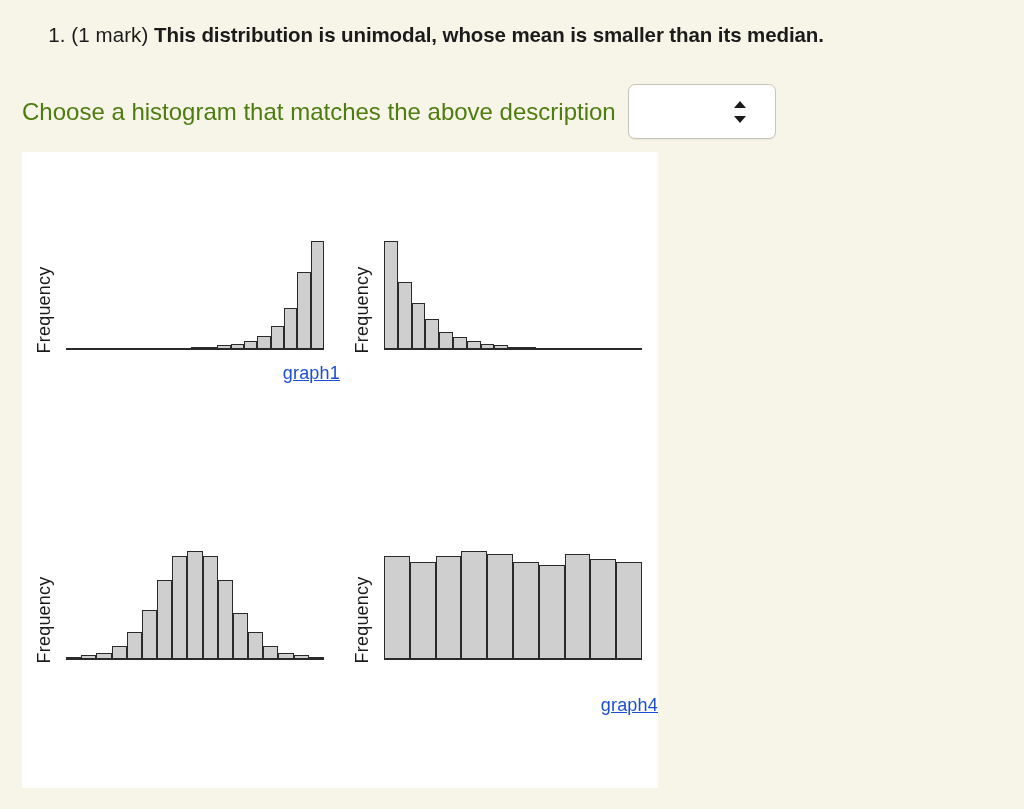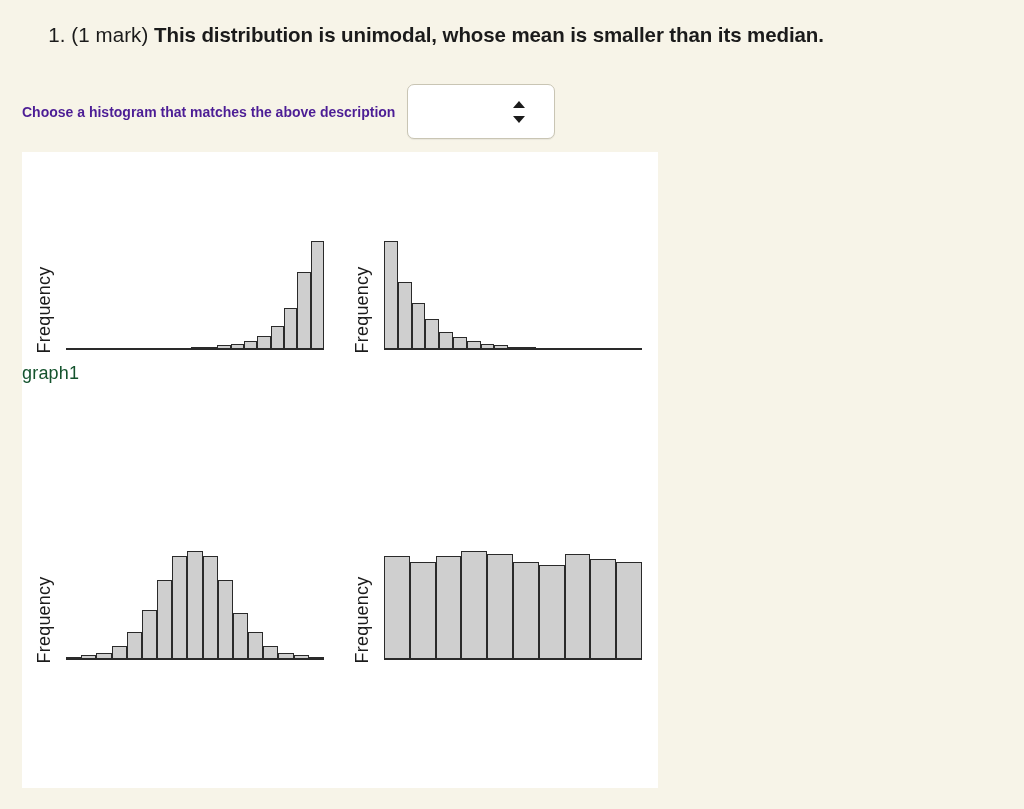--- a/index.html
+++ b/index.html
@@ -39,24 +39,24 @@
   
   .prompt-row {
     position: absolute;
     left: 22px;
     top: 84px;
     display: flex;
     align-items: center;
     gap: 12px;
   }
   .prompt-text {
-    font-size: 14px;
+    font-size: 24px;
     line-height: 28px;
-    font-weight: 700;
-    color: #4c1d95;
+    font-weight: 400;
+    color: #4d7c0f;
     white-space: nowrap;
   }
   .select-wrap {
     position: relative;
     width: 148px;
     height: 55px;
   }
   .select-box {
     width: 148px;
     height: 55px;
@@ -179,25 +179,26 @@
     bottom: 60px;
     height: 2.4px;
     background: #2a2a2a;
   }
 
   .graph-label {
     position: absolute;
     left: 0;
     right: 0;
     bottom: 86px;
-    text-align: left;
+    text-align: right;
     font-size: 18px;
     font-weight: 400;
-    color: #14532d;
+    color: #1d4ed8;
     letter-spacing: 0.2px;
+    text-decoration: underline;
   }
 
   
   .row2 .graph-body { margin-top: 50px; }
   .row2 .graph-label { bottom: 72px; }
 </style>
 </head>
 <body>
 
 <div class="question-line">
@@ -334,16 +335,17 @@
               <div class="bar" style="height: 95%;"></div>
               <div class="bar" style="height: 87.5%;"></div>
               <div class="bar" style="height: 85%;"></div>
               <div class="bar" style="height: 95%;"></div>
               <div class="bar" style="height: 90%;"></div>
               <div class="bar" style="height: 87.5%;"></div>
             </div>
           <div class="axis-line"></div>
         </div>
       </div>
+      <div class="graph-label">graph4</div>
     </div>
 
   </div>
 </div>
 
 </body></html>

